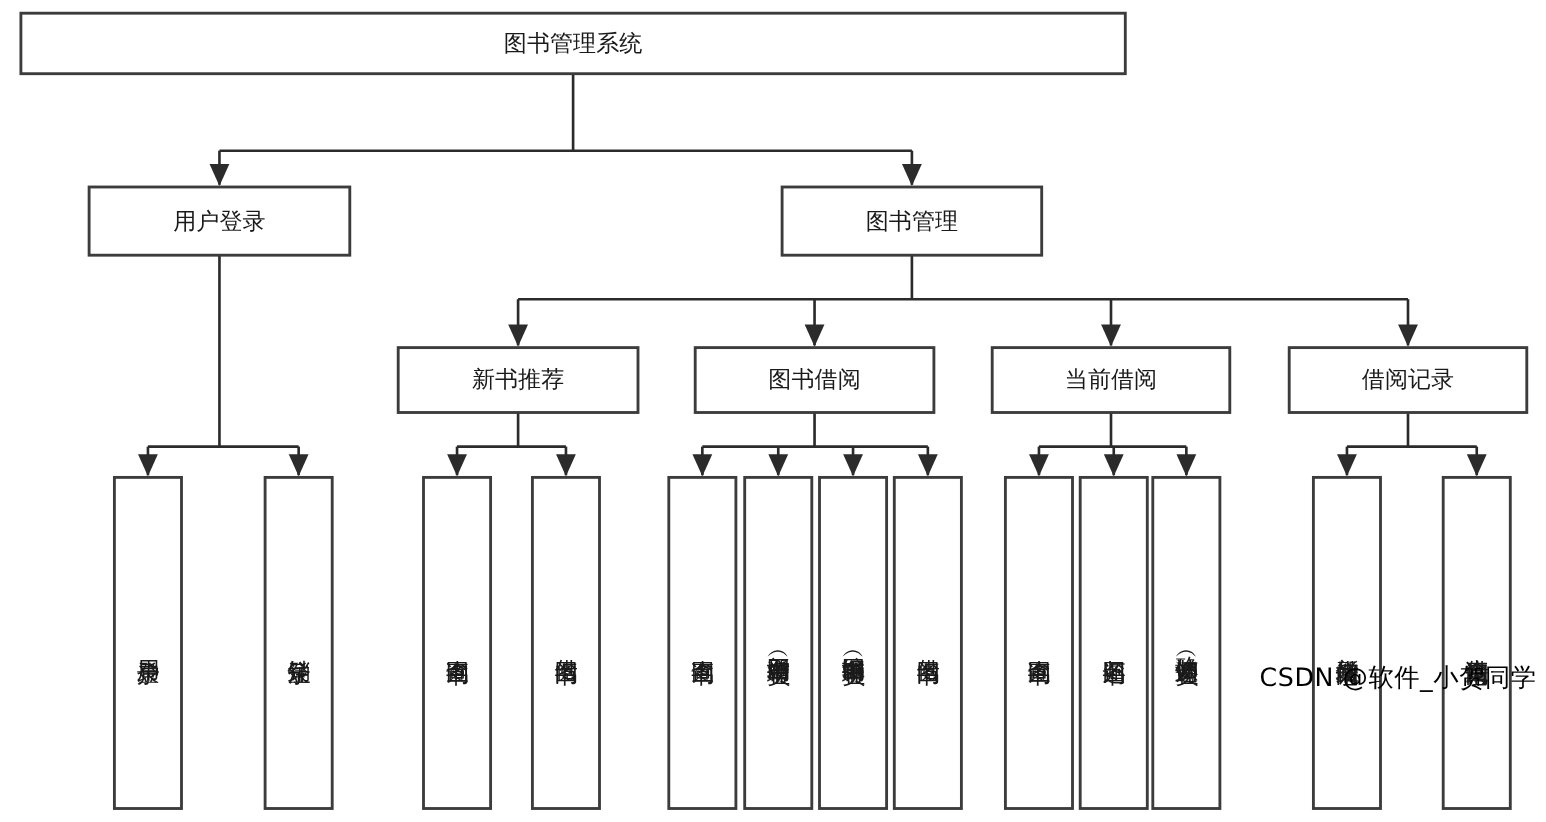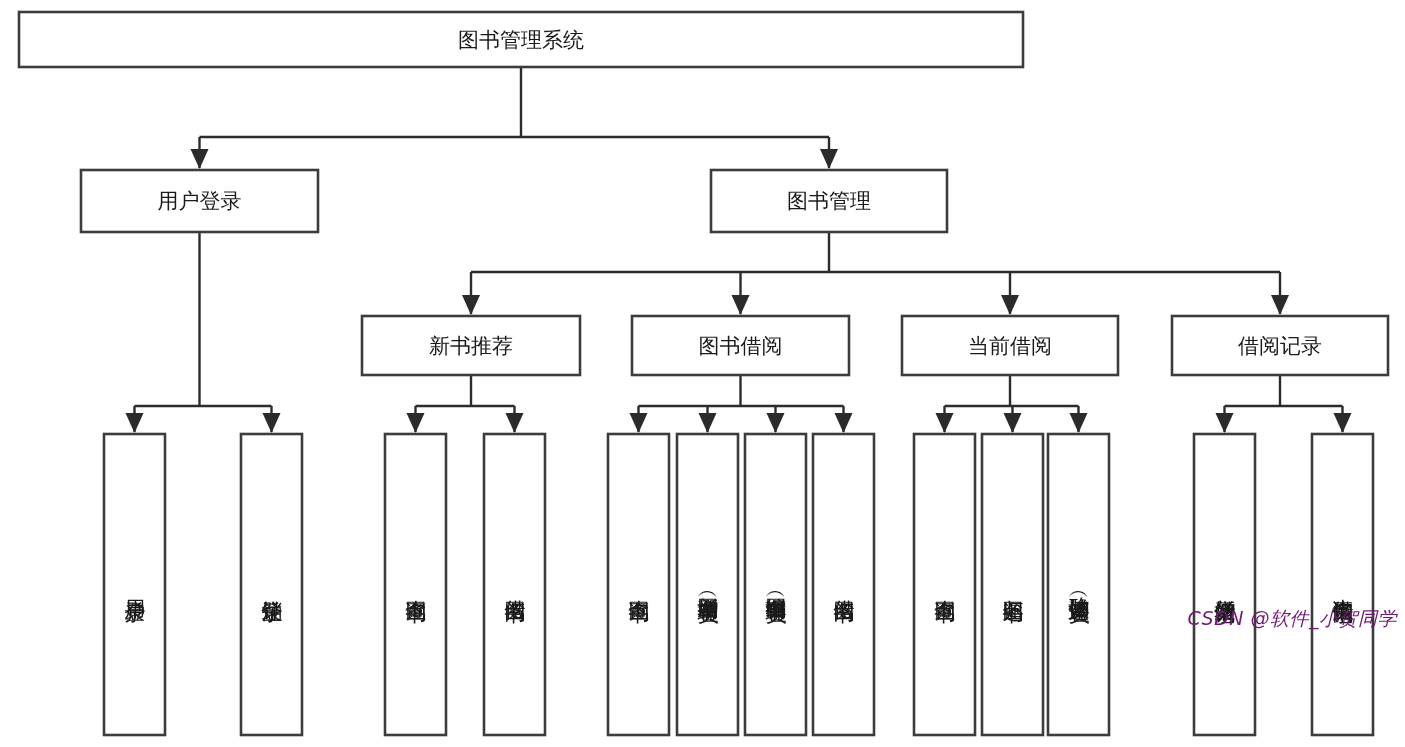--- a/index.html
+++ b/index.html
@@ -61,26 +61,25 @@
     line-height: 1.18;
     color: #1a1a1a;
     letter-spacing: 1px;
     white-space: nowrap;
     font-family: "DejaVu Sans", "Liberation Sans", sans-serif;
   }
   .watermark {
     position: absolute;
     right: 8px;
     bottom: 4px;
-    font-size: 19px;
-    color: #701a75;
+    font-size: 23px;
+    color: #000000;
     font-family: "DejaVu Sans", "Liberation Sans", sans-serif;
     white-space: nowrap;
     letter-spacing: 0.5px;
-    font-style: italic;
   }
 </style>
 </head>
 <body>
 
 <div id="diagram-root">
 
   <svg id="flow" viewBox="0 0 1405 747">
     <g id="connectors">
         <line class="conn" x1="521" y1="67" x2="521" y2="137"></line>

